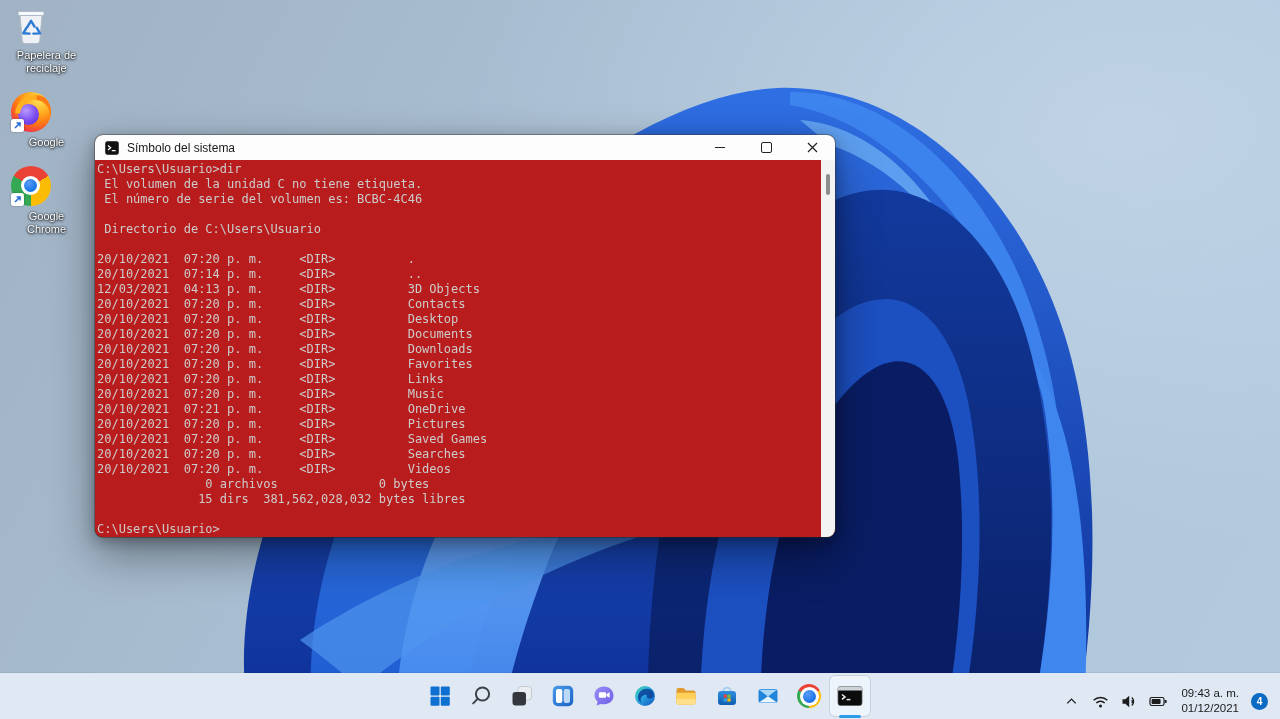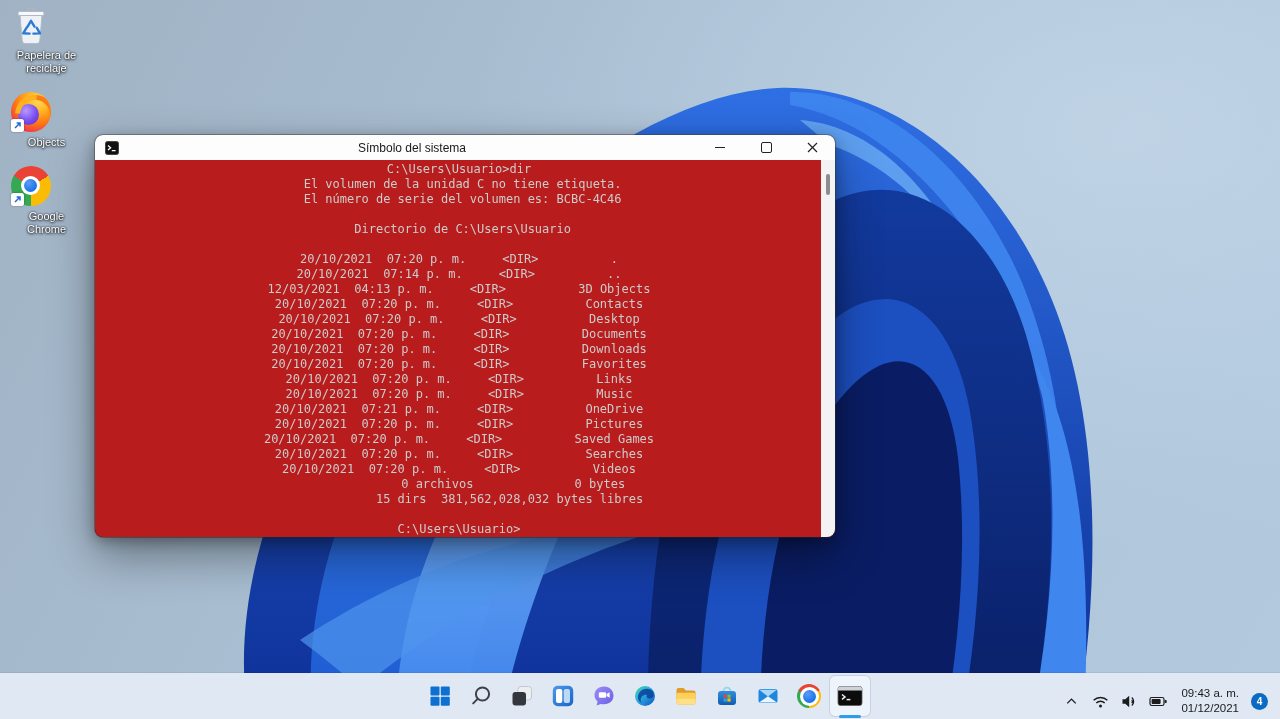--- a/index.html
+++ b/index.html
@@ -39,21 +39,21 @@
   .edge-ball{width:40px;height:40px;border-radius:50%;position:relative;overflow:hidden;
     background:linear-gradient(140deg,#46d3a6 0%,#2bb0e0 32%,#1f7fd4 58%,#0c55b8 100%);}
   .edge-core{position:absolute;left:9px;top:11px;width:27px;height:27px;border-radius:50%;
     background:linear-gradient(160deg,#1668c8 10%,#0a3f98 70%);}
   .edge-wave{position:absolute;left:2px;top:4px;width:30px;height:30px;border-radius:50%;
     border:5px solid transparent;border-top-color:rgba(255,255,255,.55);transform:rotate(-30deg);}
 
   
   .cmd-window{position:absolute;left:95px;top:135px;width:740px;height:402px;border-radius:8px;overflow:hidden;
     box-shadow:0 18px 46px rgba(0,0,0,.40),0 4px 14px rgba(0,0,0,.30),0 0 0 1px rgba(70,70,70,.45);
-    background:#0c0c0c;text-align:center;}
+    background:#0c0c0c;}
   .titlebar{height:25px;background:#fdfdfd;display:flex;align-items:center;}
   .tb-icon{margin:0 8px 0 10px;display:flex;}
   .win-title{font-size:12px;color:#191919;flex:1;}
   .ctl{width:46px;height:25px;display:flex;align-items:center;justify-content:center;cursor:default;}
   .g-min{width:10px;border-top:1px solid #222;}
   .g-max{width:9px;height:9px;border:1px solid #222;border-radius:2px;}
   .terminal{position:relative;height:377px;background:#b91c1c;}
   .term-pre{margin:0;padding:2px 0 0 2px;font-family:"DejaVu Sans Mono","Liberation Mono",monospace;
     font-size:12px;line-height:15px;color:#cccccc;white-space:pre;overflow:hidden;width:724px;}
   .scrollbar{position:absolute;right:0;top:0;width:14px;height:100%;background:#f3f3f3;}
@@ -134,21 +134,21 @@
         <div class="ff-outer">
             <div class="ff-inner"></div>
             <div class="ff-swirl"></div>
           </div>
         <span class="shortcut">
           <svg width="9" height="9" viewBox="0 0 9 9">
               <path d="M2 7 L7 2 M3.6 2 H7 V5.4" stroke="#2567d8" stroke-width="1.5" fill="none"></path>
             </svg>
         </span>
       </div>
-      <div class="lbl">Objects</div>
+      <div class="lbl">Google</div>
     </div>
 
     <div class="dicon">
       <div class="art">
         <div class="chrome-ball"></div>
         <span class="shortcut">
           <svg width="9" height="9" viewBox="0 0 9 9">
               <path d="M2 7 L7 2 M3.6 2 H7 V5.4" stroke="#2567d8" stroke-width="1.5" fill="none"></path>
             </svg>
         </span>

